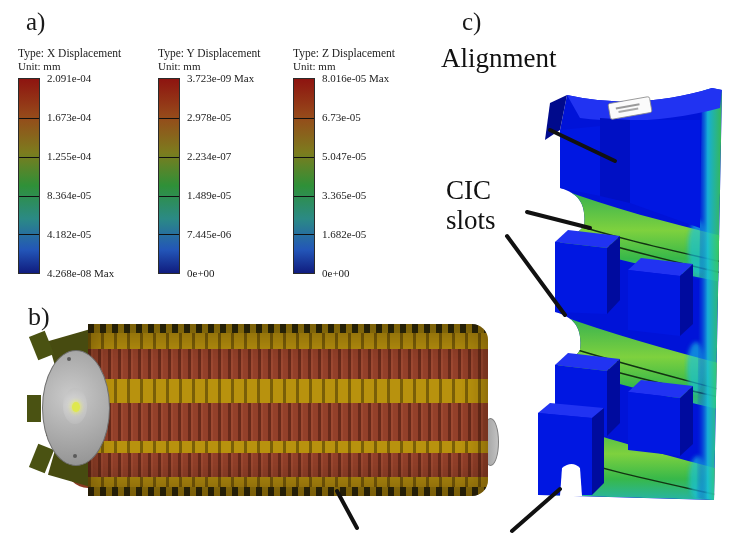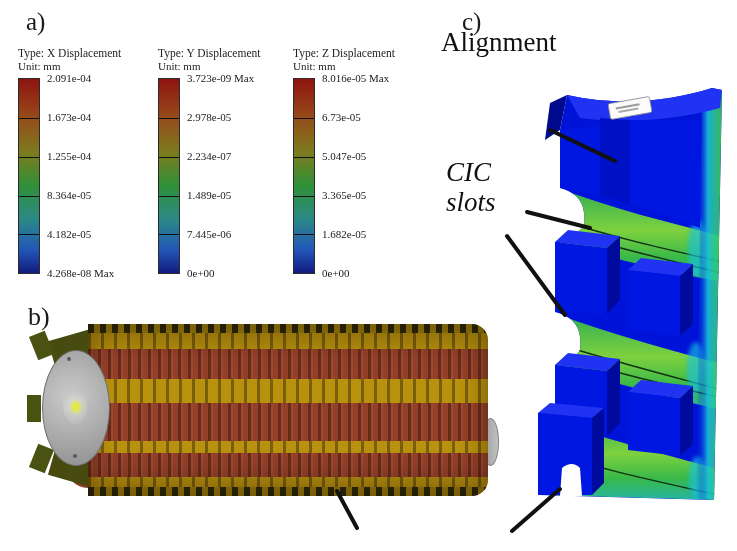--- a/index.html
+++ b/index.html
@@ -227,24 +227,24 @@
     </g>
 
     <g>
       <polygon points="8,345 20,335 74,340 62,350" fill="#2133f2"></polygon>
       <polygon points="8,345 62,350 62,427 8,427" fill="#0017e2"></polygon>
       <polygon points="74,340 74,415 62,427 62,350" fill="#000b9e"></polygon>
       <path d="M30,428 L32,400 Q42,392 50,400 L52,428 Z" fill="#ffffff"></path>
     </g>
   </svg>
 
-  <div class="ann ann-big" style="left:441px;top:28px;">
+  <div class="ann ann-big" style="left:441px;top:44px;">
     <div>Alignment</div>
   </div>
-  <div class="ann ann-big" style="left:446px;top:158px;font-style:italic;">
+  <div class="ann ann-big" style="left:446px;top:176px;">
     <div>CIC</div>
     <div>slots</div>
   </div>
 
   <svg class="overlay" width="737" height="551">
     <g stroke="#111" stroke-width="4" stroke-linecap="round">
       <line x1="550" y1="130" x2="615" y2="161"></line>
       <line x1="527" y1="212" x2="590" y2="228"></line>
       <line x1="507" y1="236" x2="565" y2="315"></line>
       <line x1="337" y1="491" x2="357" y2="528"></line>

